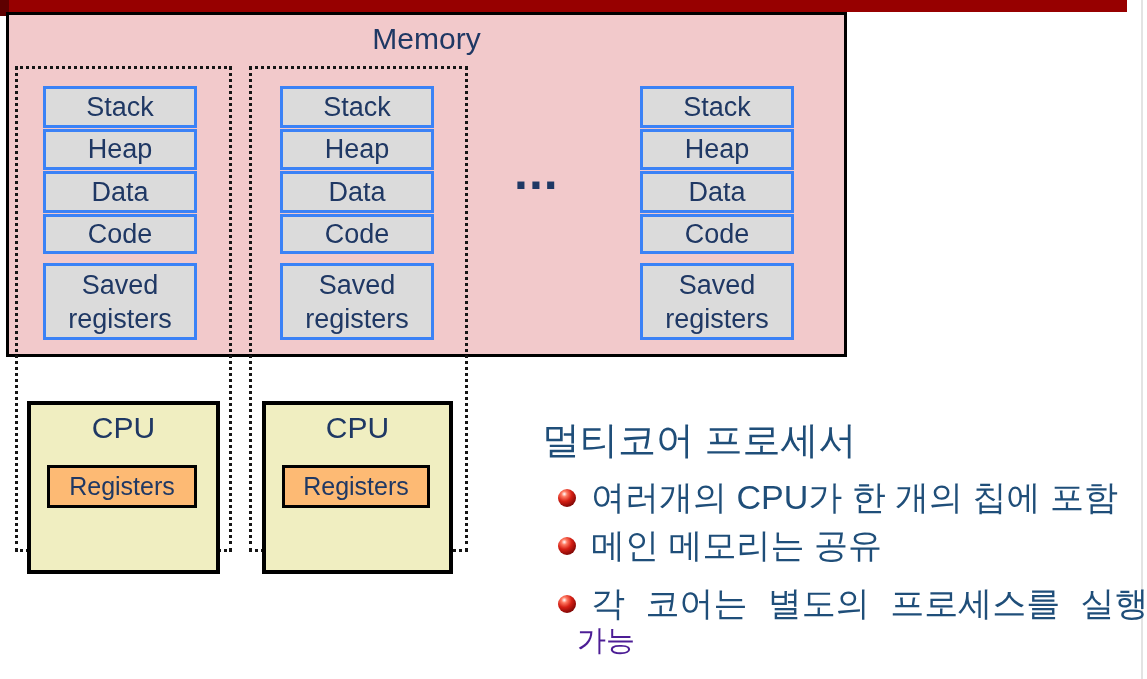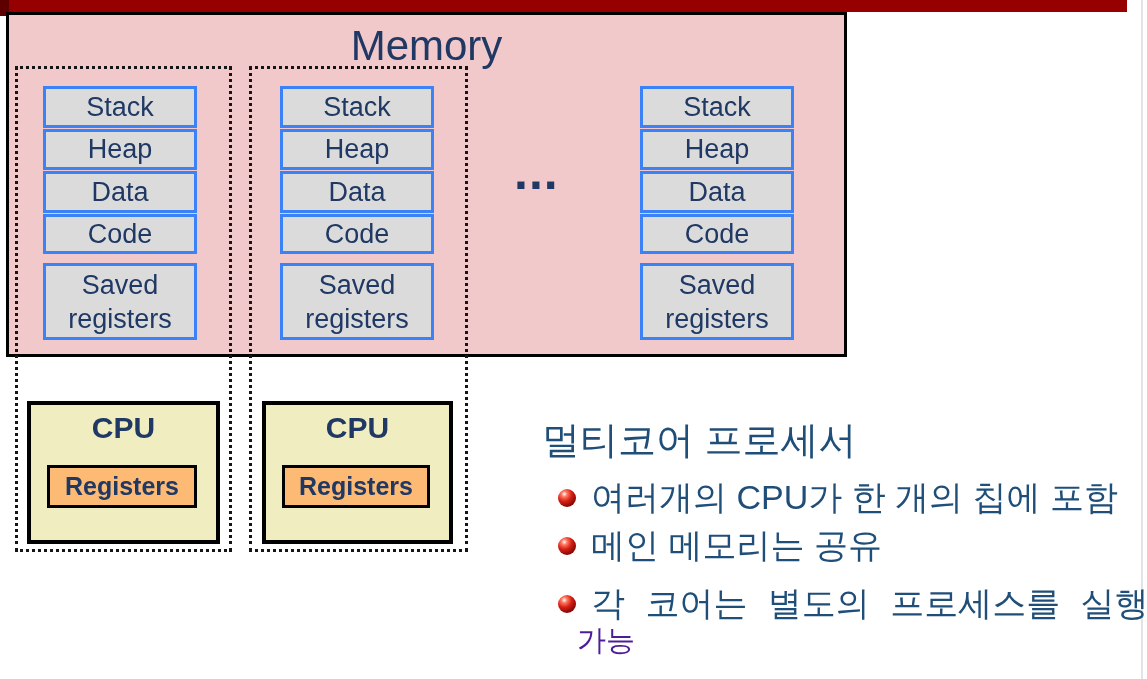--- a/index.html
+++ b/index.html
@@ -14,21 +14,21 @@
   
   .edge-line{position:absolute;left:1141px;top:0;width:2px;height:679px;background:#e3e3e3;}
 
   
   .memory-box{
     position:absolute;left:6px;top:12px;width:841px;height:345px;
     box-sizing:border-box;border:3px solid #000;background:#f2c9cb;
   }
   .memory-title{
     position:absolute;left:6px;top:22px;width:841px;text-align:center;
-    font-size:42px;color:#1f3864;
+    font-size:30px;color:#1f3864;
   }
 
   
   .dotted{position:absolute;box-sizing:border-box;border:3px dotted #151515;background:transparent;}
   .rect1{left:15px;top:66px;width:217px;height:486px;}
   .rect2{left:249px;top:66px;width:219px;height:486px;}
 
   
   .col{position:absolute;top:86px;width:154px;display:flex;flex-direction:column;}
   .col1{left:43px;}
@@ -46,22 +46,22 @@
   .seg.saved{height:77px;margin-top:8px;line-height:34px;padding:0 20px;}
 
   
   .ellipsis{
     position:absolute;left:514px;top:142px;font-size:50px;font-weight:bold;
     color:#1f3864;letter-spacing:1px;line-height:60px;
   }
 
   
   .cpu{
-    position:absolute;top:401px;height:143px;box-sizing:border-box;
-    border:4px solid #000;background:#f0eec1;font-weight:bold;
+    position:absolute;top:401px;height:173px;box-sizing:border-box;
+    border:4px solid #000;background:#f0eec1;
   }
   .cpu1{left:27px;width:193px;}
   .cpu2{left:262px;width:191px;}
   .cpu-label{position:absolute;left:0;top:6px;width:100%;text-align:center;font-size:30px;color:#1f3864;}
   .reg{
     position:absolute;left:16px;top:60px;width:150px;height:43px;box-sizing:border-box;
     border:3px solid #000;background:#fdba74;
     display:flex;align-items:center;justify-content:center;
     color:#1f3864;font-size:25px;
   }

